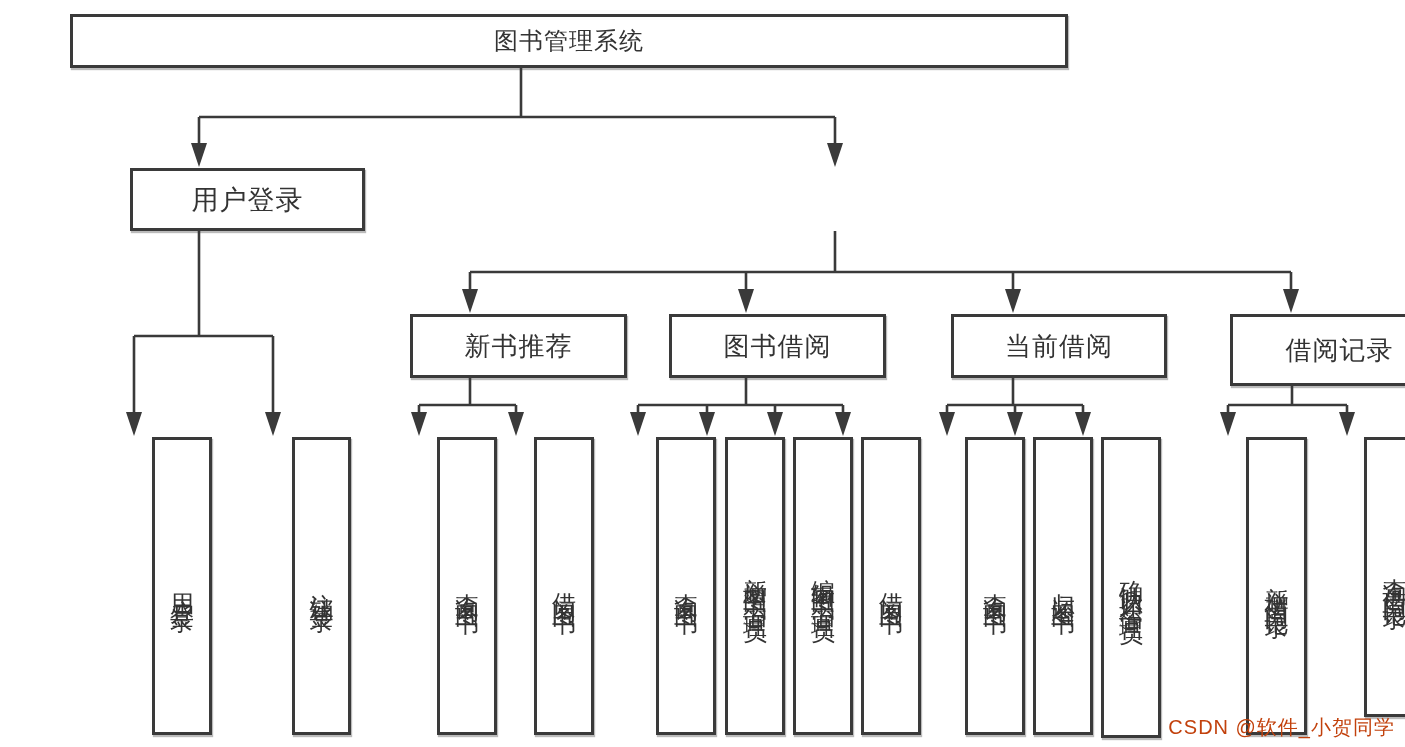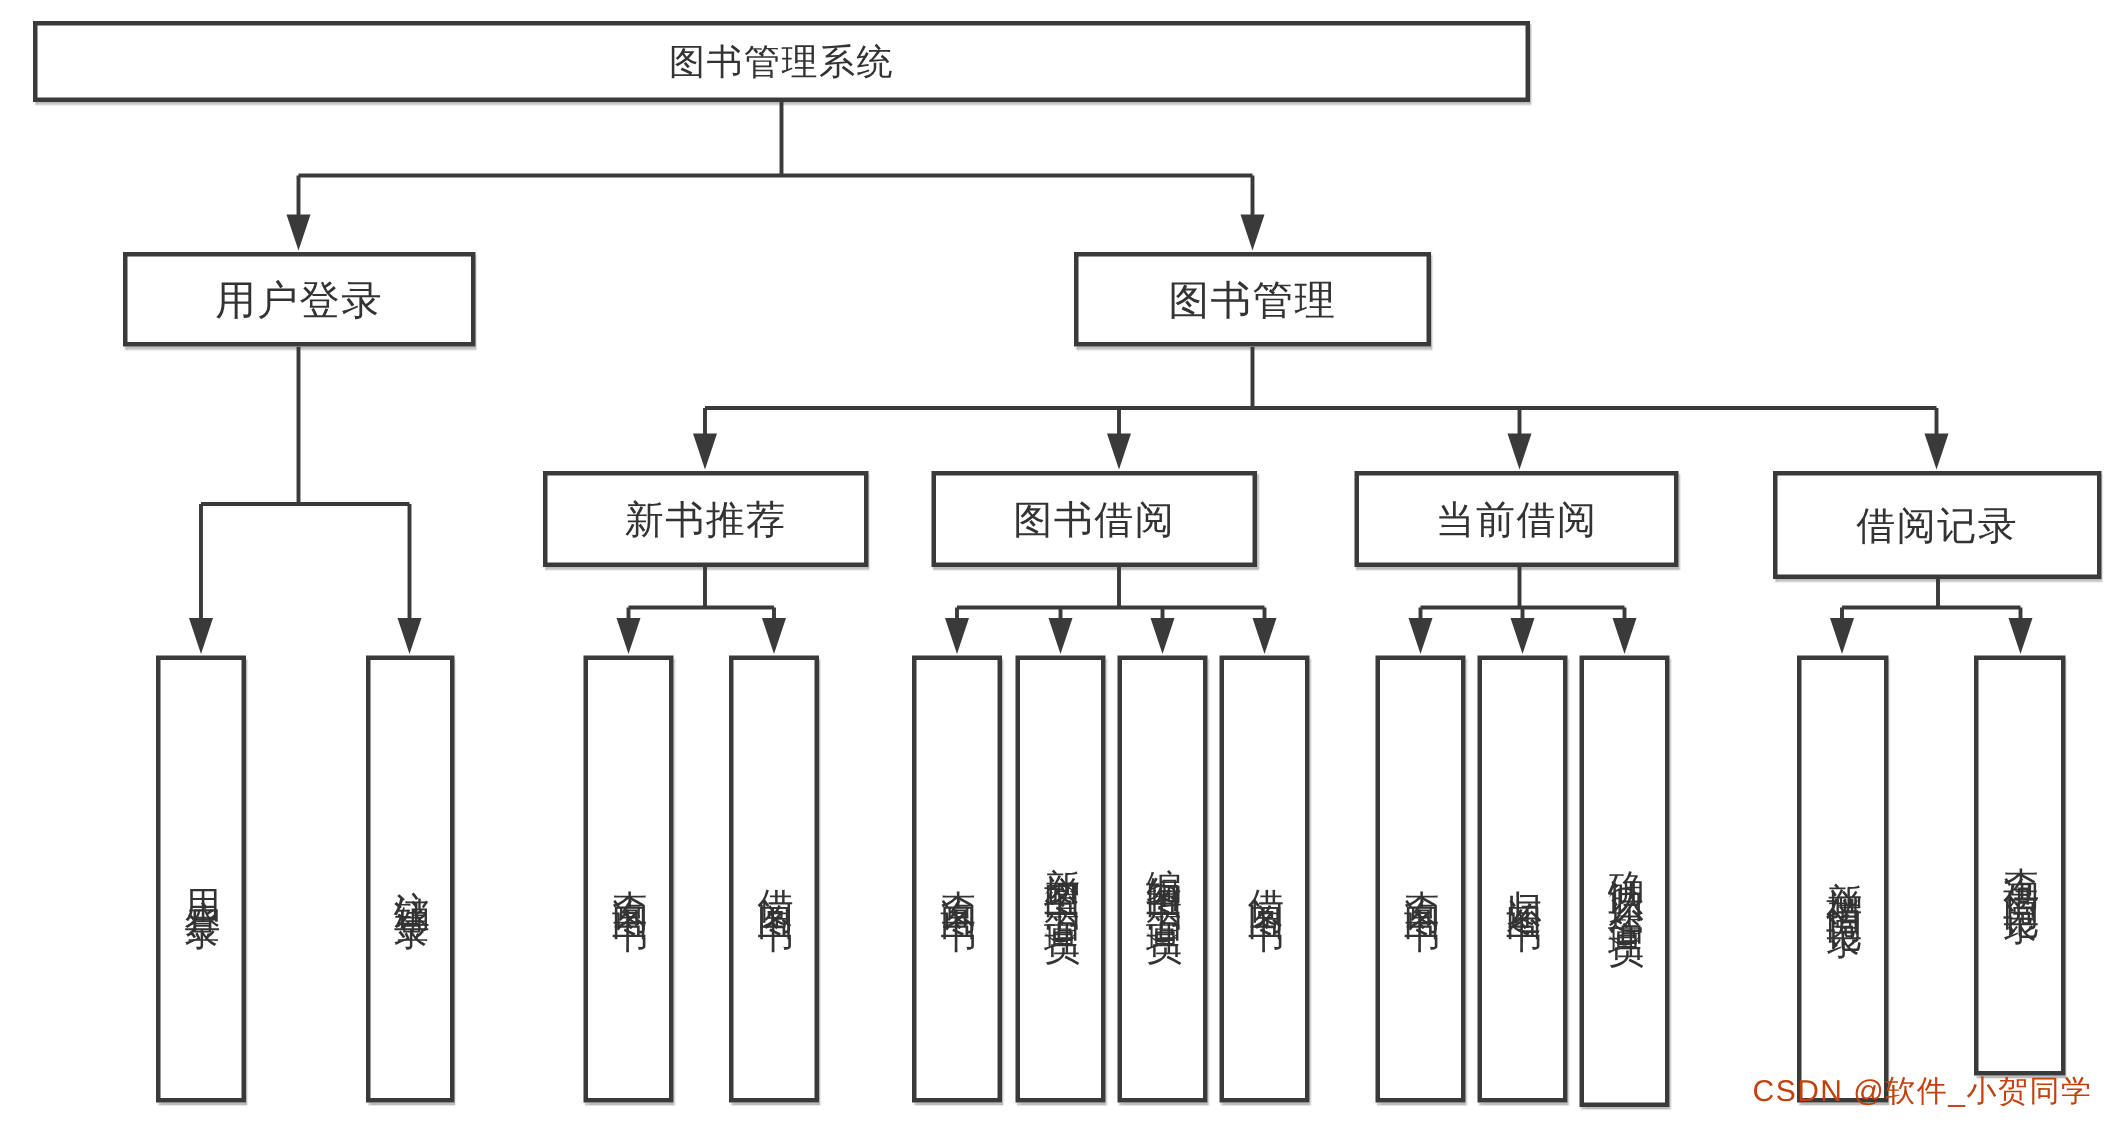--- a/index.html
+++ b/index.html
@@ -27,20 +27,21 @@
   .box {
     position: absolute;
     background: #ffffff;
     border: 3px solid #3a3a3a;
     box-sizing: border-box;
     display: flex;
     align-items: center;
     justify-content: center;
     box-shadow: 1px 2px 1px rgba(60,60,60,0.35);
     z-index: 2;
+    margin-left: 48px;
   }
   .hlabel {
     font-size: 26px;
     letter-spacing: 1px;
     color: #333333;
     white-space: nowrap;
   }
   .box.root .hlabel { font-size: 24px; }
   .box.l2 .hlabel { font-size: 27px; }
   .vbox .vlabel {
@@ -88,23 +89,20 @@
       <path d="M1220 412 L1236 412 L1228 436 Z M1339 412 L1355 412 L1347 436 Z"></path>
     </g>
   </svg>
 
   <div class="box root" style="left:22px; top:14px; width:998px; height:54px;">
     <span class="hlabel">图书管理系统</span>
   </div>
 
   <div class="box l2" style="left:82px; top:168px; width:235px; height:63px;">
     <span class="hlabel">用户登录</span>
-  </div>
-  <div class="box l2" style="left:716px; top:168px; width:238px; height:63px;">
-    <span class="hlabel">图书管理</span>
   </div>
 
   <div class="box l3" style="left:362px; top:314px; width:217px; height:64px;justify-content:center;">
     <span class="hlabel">新书推荐</span>
   </div>
   <div class="box l3" style="left:621px; top:314px; width:217px; height:64px;">
     <span class="hlabel">图书借阅</span>
   </div>
   <div class="box l3" style="left:903px; top:314px; width:216px; height:64px;">
     <span class="hlabel">当前借阅</span>

